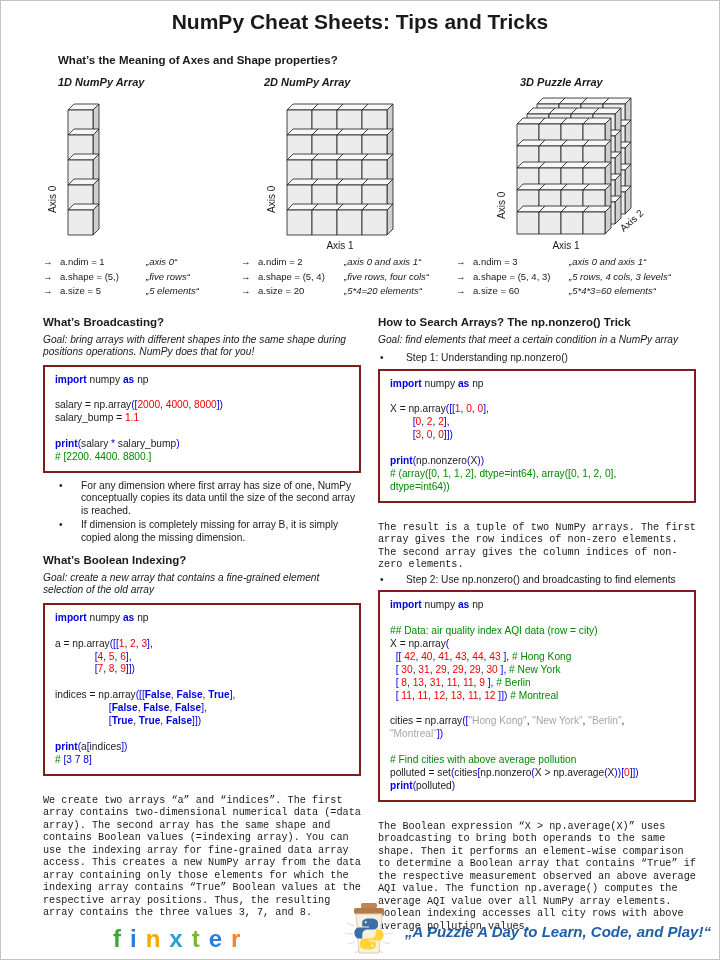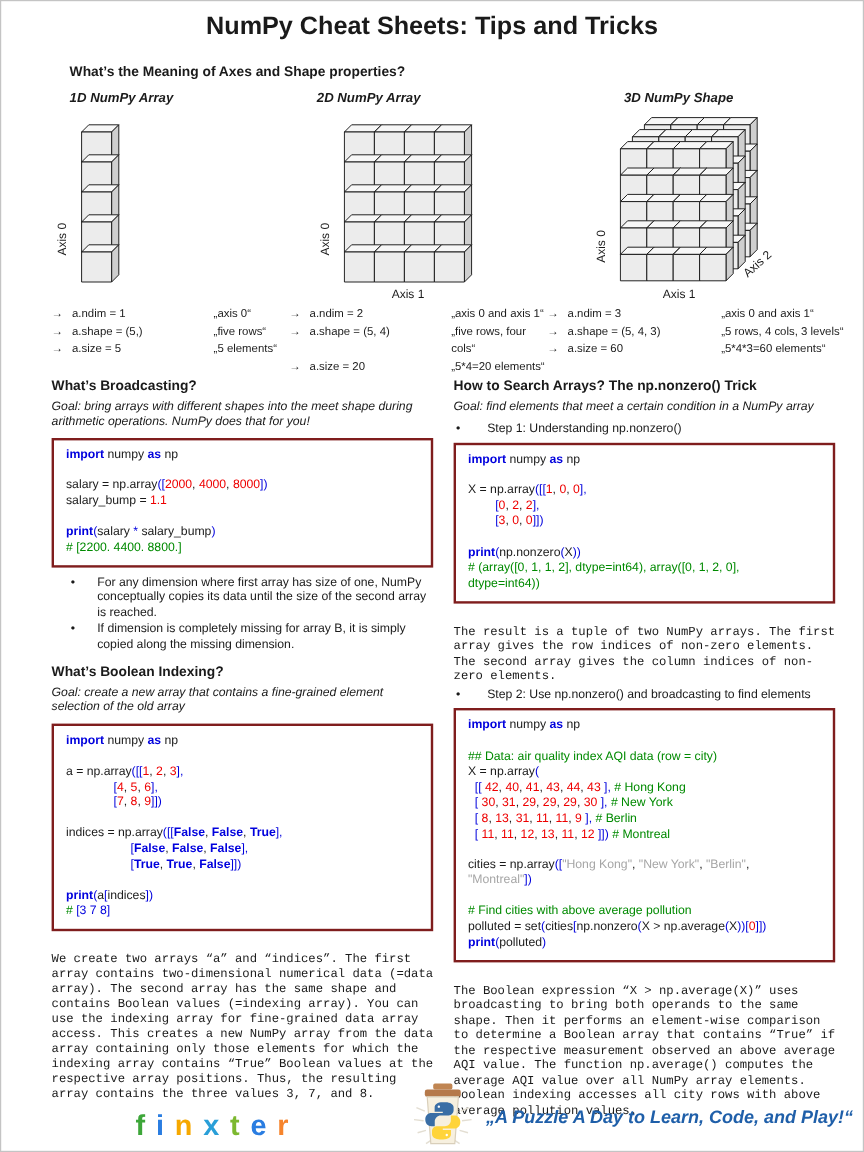--- a/index.html
+++ b/index.html
@@ -22,21 +22,21 @@
   #dg1 .axis0{left:25px;top:122px;}
   #dg1 .axis1{left:45px;top:149px;width:108px;text-align:center;}
   #dg2 svg.cubes{position:absolute;left:60px;top:6px;}
   #dg2 .axis0{left:40px;top:128px;}
   #dg2 .axis1{left:62px;top:149px;width:96px;text-align:center;}
   #dg2 .axis2{left:162px;top:124px;transform:rotate(-42deg);}
   .prop-list{margin-top:2px;font-size:9.5px;}
   .prop-row{display:grid;grid-template-columns:17px 86px 1fr;line-height:14.5px;}
   #dg2 .prop-row{grid-template-columns:17px 96px 1fr;}
   .prop-arrow::before{content:"\2192";}
-  .prop-ann{margin-left:32px;}
+  .prop-ann{font-style:italic;}
   .col{position:absolute;top:315px;width:318px;font-size:10.2px;line-height:12.5px;}
   #left-col{left:42px;} #right-col{left:377px;}
   .goal{font-style:italic;margin:5px 0 6px;}
   .codebox{border:2px solid #7f1d1d;padding:7px 10px;margin:2px 0 7px;font-size:10.2px;
            line-height:12.9px;white-space:pre-wrap;}
   .code-line{min-height:12.9px;}
   .tk-kw{color:var(--kw);font-weight:700;}
   .tk-num{color:var(--num);}
   .tk-com{color:var(--com);}
   .tk-str{color:var(--str);}
@@ -187,21 +187,21 @@
         </div>
         <div class="prop-row">
           <span class="prop-arrow"></span>
           <span class="prop-name">a.size = 20</span>
           <span class="prop-ann">„5*4=20 elements“</span>
         </div>
       </div>
   </div>
 
   <div class="dgroup" id="dg2">
-    <div class="dlabel">3D NumPy Shape</div>
+    <div class="dlabel">3D Puzzle Array</div>
     <div class="dcanvas">
       <span class="axis axis0">Axis 0</span>
       <svg class="cubes" width="116" height="138" viewBox="0 0 116 138">
           <polygon points="21,7 27,1 49,1 43,7" fill="#f7f7f7" stroke="#1a1a1a" stroke-width="0.8" stroke-linejoin="round"></polygon>
           <polygon points="43,7 49,1 49,23 43,29" fill="#cfcfcf" stroke="#1a1a1a" stroke-width="0.8" stroke-linejoin="round"></polygon>
           <polygon points="21,7 43,7 43,29 21,29" fill="#ececec" stroke="#1a1a1a" stroke-width="0.8" stroke-linejoin="round"></polygon>
           <polygon points="43,7 49,1 71,1 65,7" fill="#f7f7f7" stroke="#1a1a1a" stroke-width="0.8" stroke-linejoin="round"></polygon>
           <polygon points="65,7 71,1 71,23 65,29" fill="#cfcfcf" stroke="#1a1a1a" stroke-width="0.8" stroke-linejoin="round"></polygon>
           <polygon points="43,7 65,7 65,29 43,29" fill="#ececec" stroke="#1a1a1a" stroke-width="0.8" stroke-linejoin="round"></polygon>
           <polygon points="65,7 71,1 93,1 87,7" fill="#f7f7f7" stroke="#1a1a1a" stroke-width="0.8" stroke-linejoin="round"></polygon>
@@ -396,21 +396,21 @@
         <div class="prop-row">
           <span class="prop-arrow"></span>
           <span class="prop-name">a.size = 60</span>
           <span class="prop-ann">„5*4*3=60 elements“</span>
         </div>
       </div>
   </div>
 
   <div class="col" id="left-col">
     <div class="section-heading">What’s Broadcasting?</div>
-    <div class="goal">Goal: bring arrays with different shapes into the meet shape during arithmetic operations. NumPy does that for you!</div>
+    <div class="goal">Goal: bring arrays with different shapes into the same shape during positions operations. NumPy does that for you!</div>
     <div class="codebox"><div class="code-line"><span class="tk-kw">import</span><span class="tk-pl"> numpy </span><span class="tk-kw">as</span><span class="tk-pl"> np</span></div><div class="code-line">&nbsp;</div><div class="code-line"><span class="tk-pl">salary = np.array</span><span class="tk-br">([</span><span class="tk-num">2000</span><span class="tk-pl">, </span><span class="tk-num">4000</span><span class="tk-pl">, </span><span class="tk-num">8000</span><span class="tk-br">])</span></div><div class="code-line"><span class="tk-pl">salary_bump = </span><span class="tk-num">1.1</span></div><div class="code-line">&nbsp;</div><div class="code-line"><span class="tk-kw">print</span><span class="tk-br">(</span><span class="tk-pl">salary </span><span class="tk-br">*</span><span class="tk-pl"> salary_bump</span><span class="tk-br">)</span></div><div class="code-line"><span class="tk-com"># [2200. 4400. 8800.]</span></div></div>
     <div class="bullets">
       <div class="bullet">
           <span>For any dimension where first array has size of one, NumPy conceptually copies its data until the size of the second array is reached.</span>
         </div>
       <div class="bullet">
           <span>If dimension is completely missing for array B, it is simply copied along the missing dimension.</span>
         </div>
     </div>
     <div class="section-heading h2">What’s Boolean Indexing?</div>

